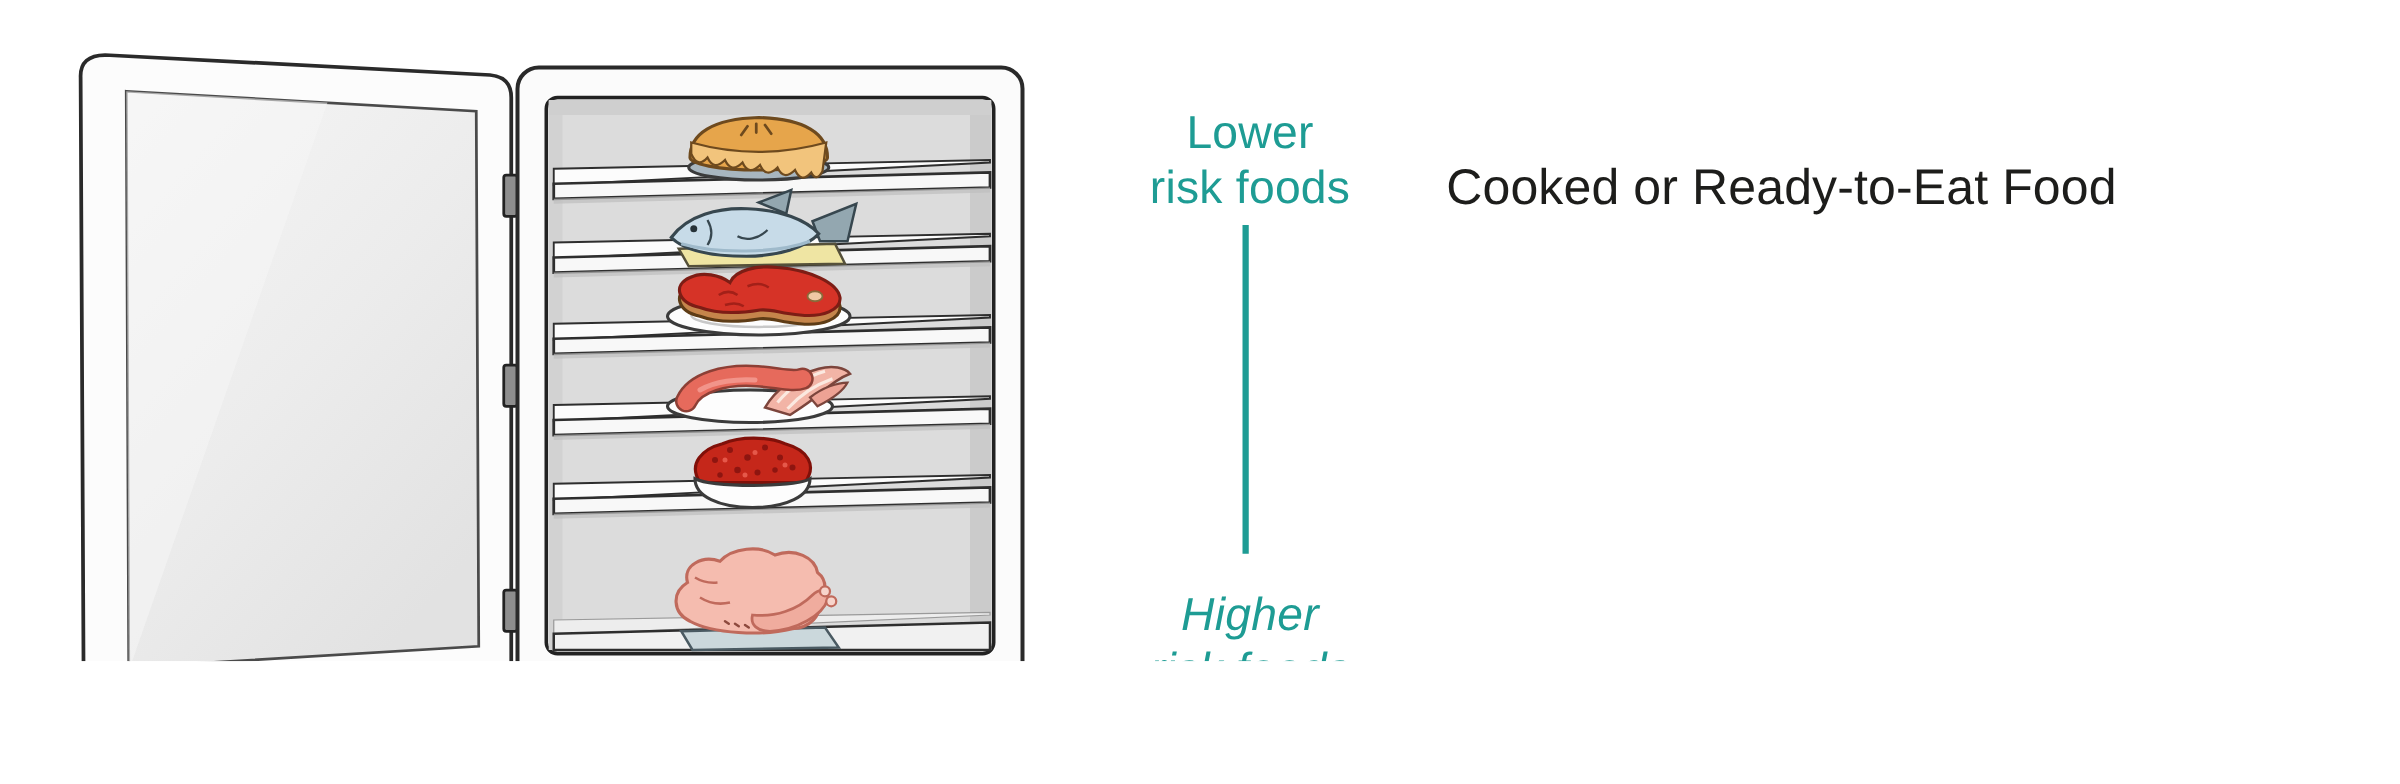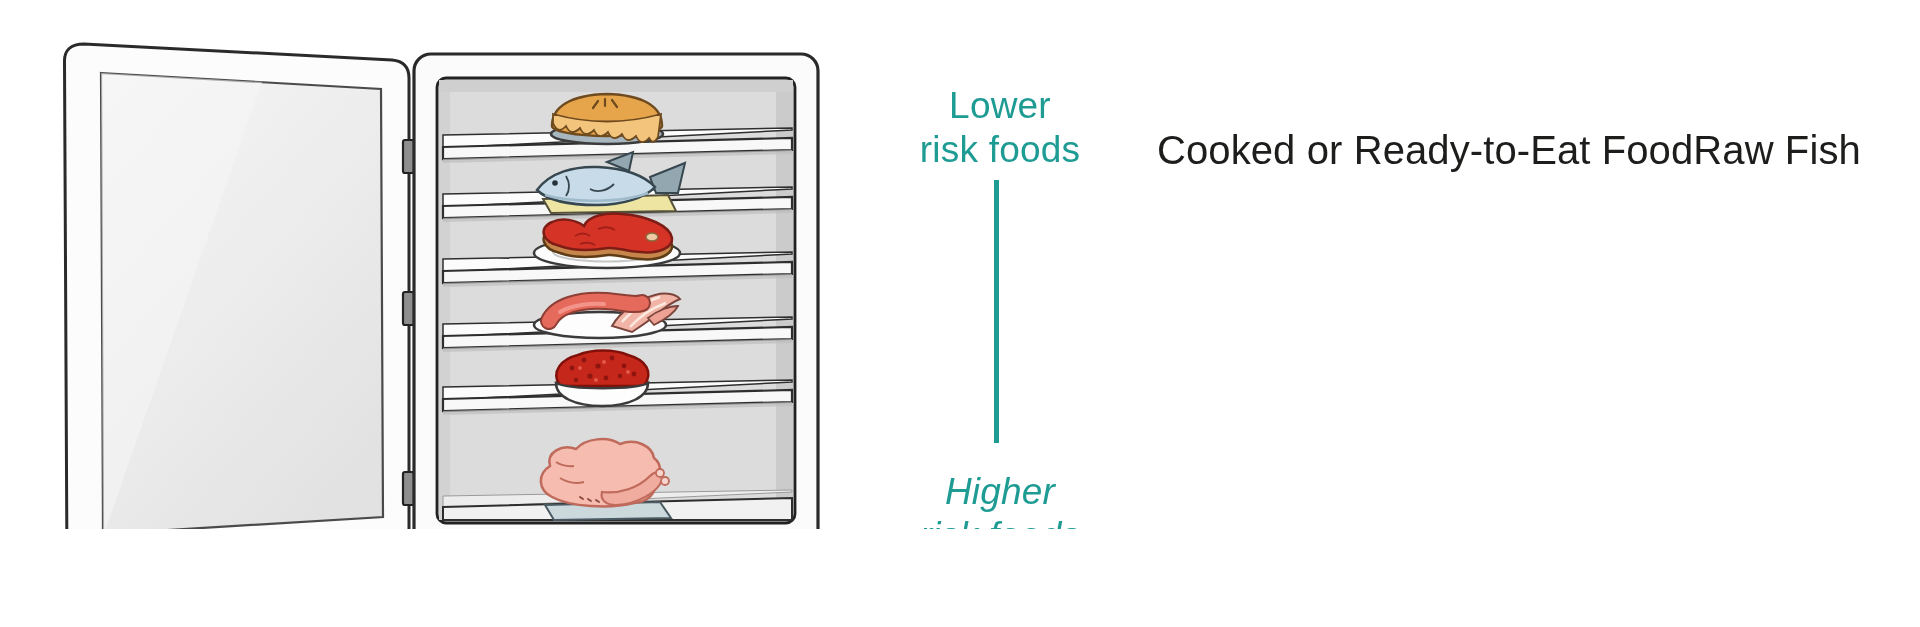--- a/index.html
+++ b/index.html
@@ -12,21 +12,21 @@
     position:absolute;left:880px;width:240px;text-align:center;
     color:var(--accent,#1E9C94);font-size:37px;line-height:1.2;
     white-space:pre-line;font-weight:500;letter-spacing:0.2px;
   }
   .risk-label.top{top:84px;}
   .risk-label.bottom{top:470px;font-style:italic;}
   .risk-line{
     position:absolute;left:994px;top:180px;width:5px;height:263px;
     background:var(--accent,#1E9C94);
   }
-  .food-list{position:absolute;left:1157px;top:110px;display:flex;flex-direction:row;}
+  .food-list{position:absolute;left:1157px;top:110px;display:flex;flex-direction:column;}
   .food-row{
     height:80.5px;display:flex;align-items:center;
     color:var(--text,#1D1D1B);font-size:40px;font-weight:500;letter-spacing:0.1px;
     white-space:nowrap;
   }
 </style>
 </head>
 <body>
 
 <div class="stage">
@@ -181,16 +181,15 @@
   </svg>
 
   <div class="risk-label top">Lower
 risk foods</div>
   <div class="risk-line"></div>
   <div class="risk-label bottom">Higher
 risk foods</div>
 
   <div class="food-list">
     <div class="food-row">Cooked or Ready-to-Eat Food</div>
-    <div class="food-row">Raw Fish</div>
   </div>
 
 </div>
 
 </body></html>

